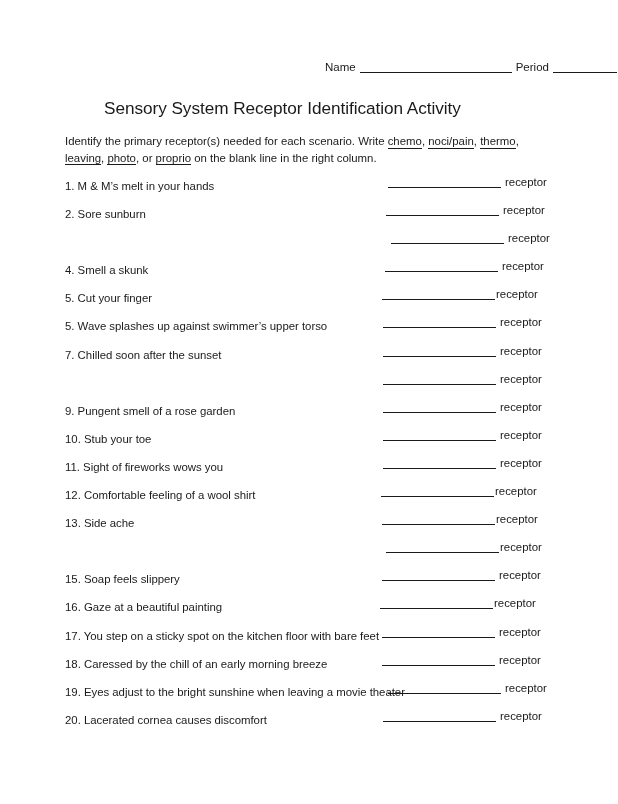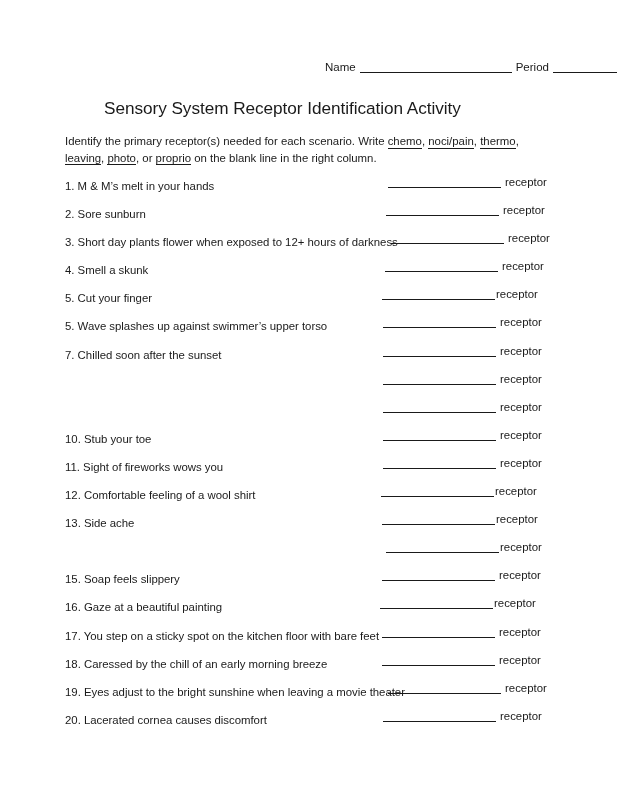--- a/index.html
+++ b/index.html
@@ -134,21 +134,20 @@
         </div>
       </div>
       <div class="row">
         <div class="q-text">2. Sore sunburn</div>
         <div class="answer" style="left: 386px;">
           <span class="ans-blank"></span>
           <span class="ans-word">receptor</span>
         </div>
       </div>
       <div class="row">
-        <div class="q-text">3. Short day plants flower when exposed to 12+ hours of darkness</div>
         <div class="answer" style="left: 391px;">
           <span class="ans-blank"></span>
           <span class="ans-word">receptor</span>
         </div>
       </div>
       <div class="row">
         <div class="q-text">4. Smell a skunk</div>
         <div class="answer" style="left: 385px;">
           <span class="ans-blank"></span>
           <span class="ans-word">receptor</span>
@@ -175,20 +174,21 @@
           <span class="ans-word">receptor</span>
         </div>
       </div>
       <div class="row">
         <div class="answer" style="left: 383px;">
           <span class="ans-blank"></span>
           <span class="ans-word">receptor</span>
         </div>
       </div>
       <div class="row">
+        <div class="q-text">9. Pungent smell of a rose garden</div>
         <div class="answer" style="left: 383px;">
           <span class="ans-blank"></span>
           <span class="ans-word">receptor</span>
         </div>
       </div>
       <div class="row">
         <div class="q-text">10. Stub your toe</div>
         <div class="answer" style="left: 383px;">
           <span class="ans-blank"></span>
           <span class="ans-word">receptor</span>

